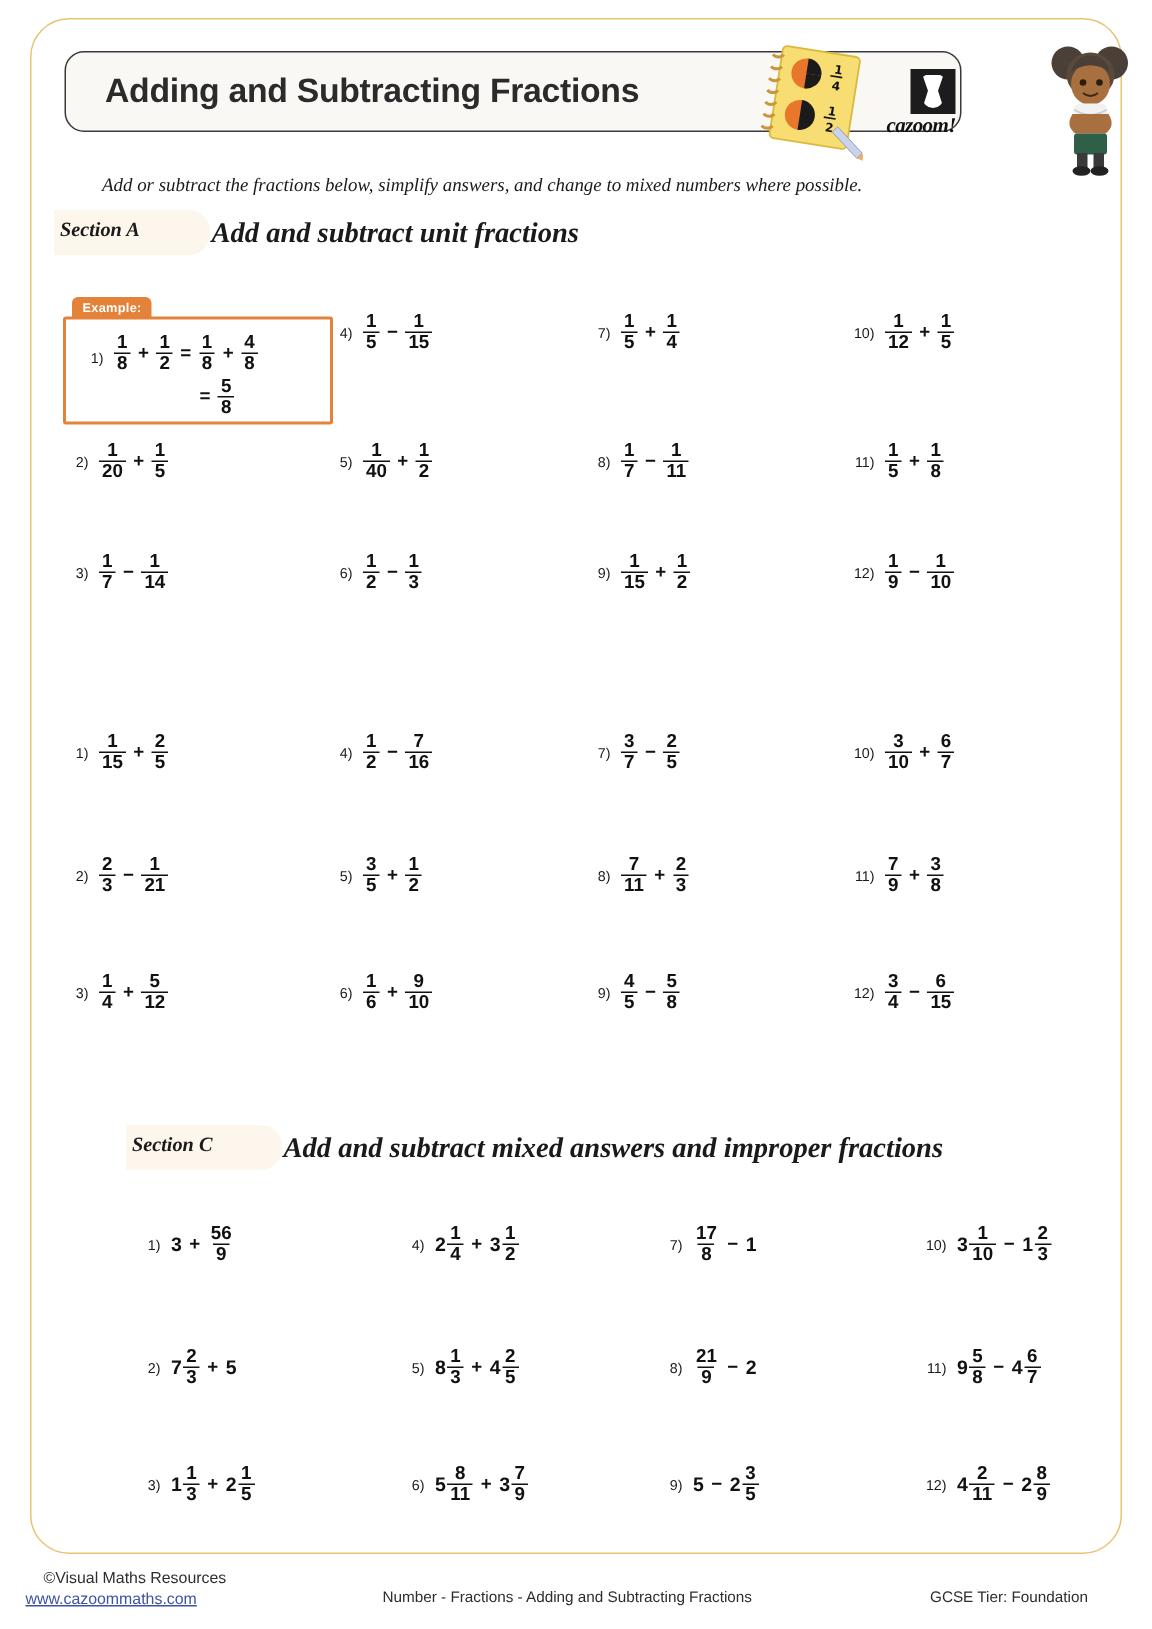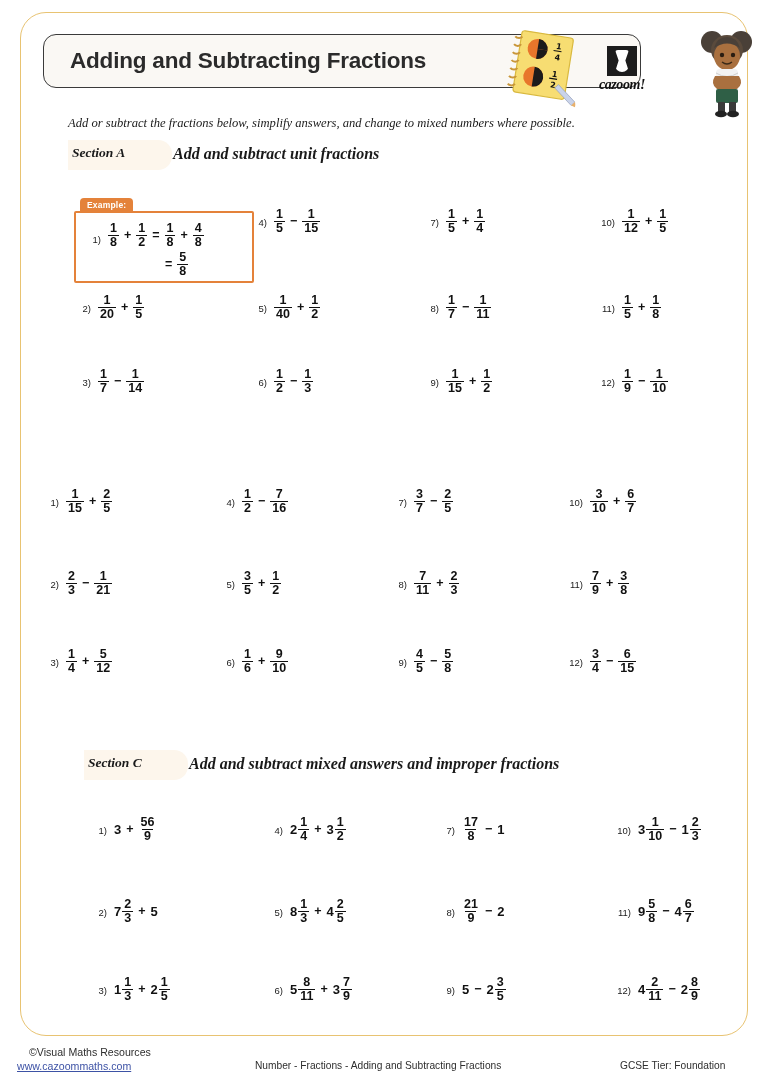--- a/index.html
+++ b/index.html
@@ -62,21 +62,21 @@
     width: 76px;
     height: 76px;
     transform: rotate(9deg);
   }
   .cazoom-logo {
     position: absolute;
     left: 571px;
     top: 34px;
     width: 62px;
     height: 54px;
-    text-align: center;
+    text-align: left;
   }
   .cazoom-glyph {
     width: 30px; height: 30px;
     background: #1c1c1c;
     margin: 0 auto;
     position: relative;
   }
   .cazoom-glyph::after {
     content: "";
     position: absolute;
@@ -128,21 +128,21 @@
     font-style: italic;
     font-size: 13.5px;
     color: #1a1a1a;
   }
   .section-sub {
     position: absolute;
     left: 121px; top: 5px;
     font-family: "Liberation Serif", serif;
     font-weight: bold;
     font-style: italic;
-    font-size: 16px;
+    font-size: 19px;
     color: #1a1a1a;
   }
 
   .qgrid { position: relative; }
   .qcol { position: absolute; top: 0; width: 176px; }
   .qcol.c0 { left: 22px; }
   .qcol.c1 { left: 198px; }
   .qcol.c2 { left: 370px; }
   .qcol.c3 { left: 546px; }
 
@@ -307,21 +307,21 @@
       <rect x="33" y="76" width="7" height="11" fill="#3a3a3a"></rect>
       <ellipse cx="25" cy="88" rx="6" ry="3.2" fill="#222"></ellipse>
       <ellipse cx="37" cy="88" rx="6" ry="3.2" fill="#222"></ellipse>
     </svg>
   </div>
 
   <div class="instruction">Add or subtract the fractions below, simplify answers, and change to mixed numbers where possible.</div>
 </div>
 
 <div id="sections-root">
-    <div class="section" style="top: 140px; padding-left: 32px;">
+    <div class="section" style="top: 140px;">
       <div class="section-head">
         <div class="section-badge"></div>
         <div class="section-label">Section A</div>
         <div class="section-sub">Add and subtract unit fractions</div>
       </div>
       <div class="qgrid" style="position: relative; top: 38px; height: 250px;">
         <div class="qcol c0">
           <div class="qitem" style="top: 86px; left: 0px;">
             <span class="qnum">2)</span>
             <span class="qbody">

